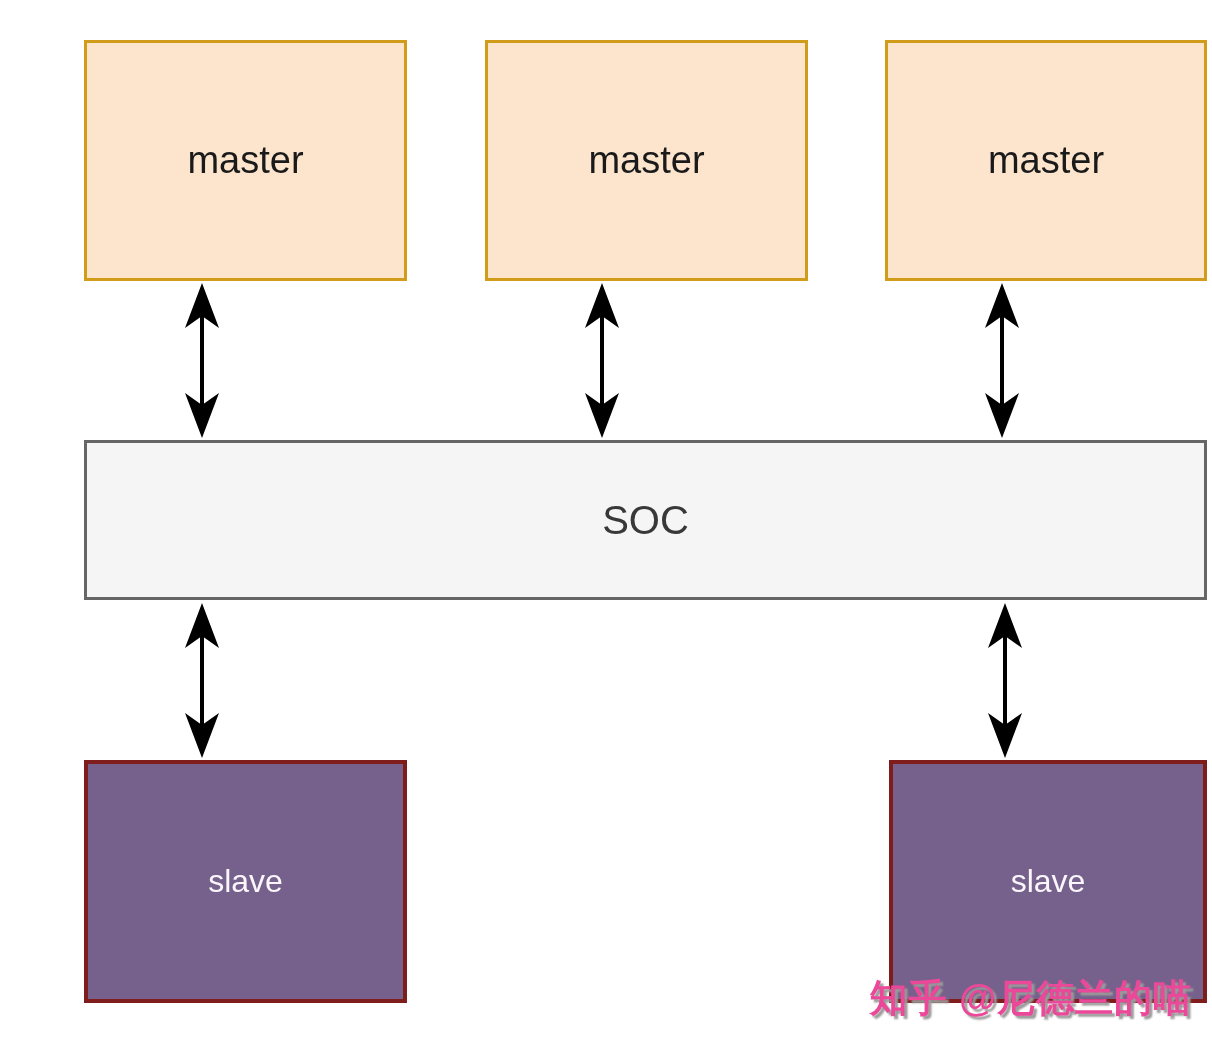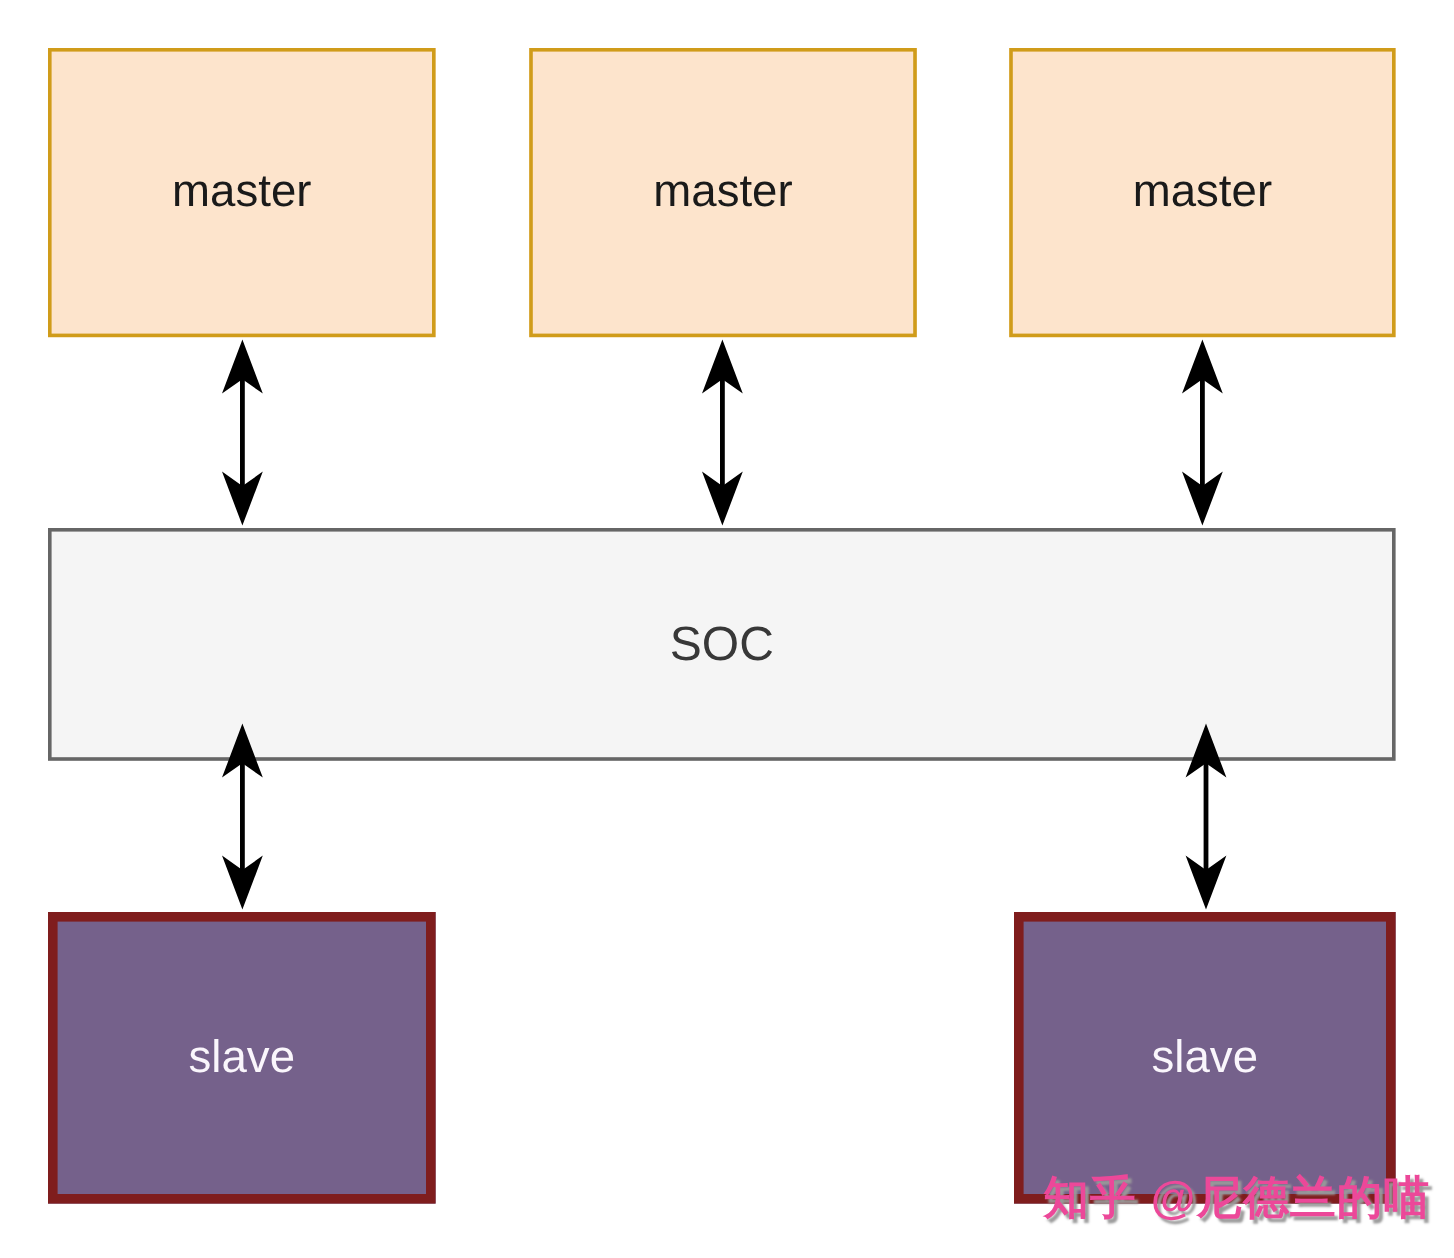--- a/index.html
+++ b/index.html
@@ -15,44 +15,45 @@
     overflow: hidden;
     font-family: "Liberation Sans", sans-serif;
   }
   .node {
     position: absolute;
     display: flex;
     align-items: center;
     justify-content: center;
     box-sizing: border-box;
     text-align: center;
+    margin-left: 44px;
   }
   .master {
     background: #FDE4CC;
     border: 3px solid #D09C1A;
     color: #1a1a1a;
     font-size: 38px;
   }
   .bus {
     background: #F5F5F5;
     border: 3px solid #666666;
     color: #383838;
     font-size: 40px;
   }
   .slave {
     background: #75618B;
-    border: 8px solid #7f1d1d;
+    border: 4px solid #7f1d1d;
     color: #FAF6FC;
-    font-size: 38px;
+    font-size: 32px;
     text-align: right;
   }
   .master-1 { left: 40px;  top: 40px;  width: 323px;  height: 241px; }
   .master-2 { left: 441px; top: 40px;  width: 323px;  height: 241px; }
   .master-3 { left: 841px; top: 40px;  width: 322px;  height: 241px; }
-  .bus-soc  { left: 40px;  top: 440px; width: 1123px; height: 194px; }
+  .bus-soc  { left: 40px;  top: 440px; width: 1123px; height: 160px; }
   .slave-1  { left: 40px;  top: 760px; width: 323px;  height: 243px; }
   .slave-2  { left: 845px; top: 760px; width: 318px;  height: 243px; }
   .arrows {
     position: absolute;
     left: 0;
     top: 0;
     width: 1212px;
     height: 1048px;
     pointer-events: none;
   }

